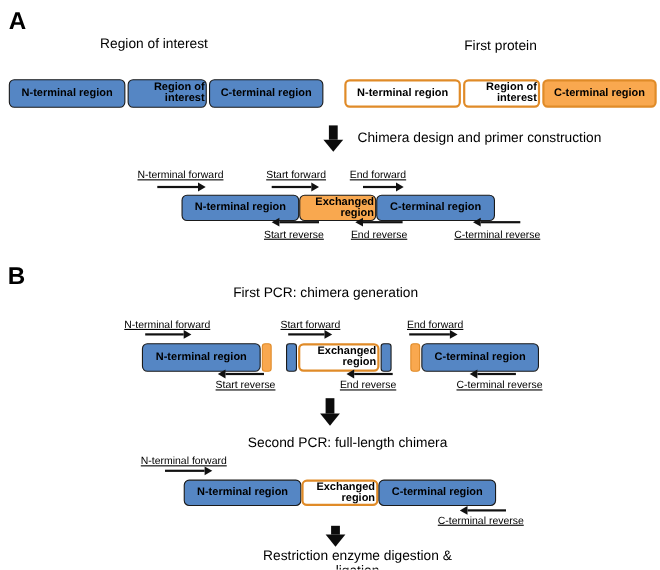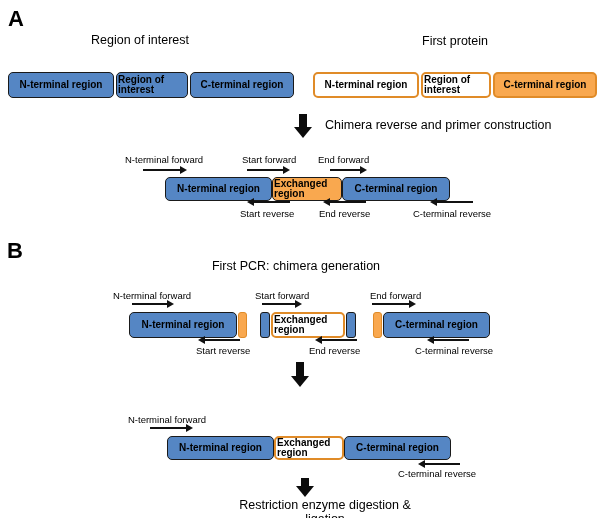--- a/index.html
+++ b/index.html
@@ -5,30 +5,30 @@
   html,body { margin:0; padding:0; background:#fff; }
   #fig {
     position:relative; width:600px; height:518px; background:#ffffff;
     font-family:"Liberation Sans", sans-serif; color:#000; overflow:hidden;
   }
   .panel-label { position:absolute; font-size:22px; font-weight:bold; line-height:22px; }
   .title { position:absolute; font-size:12.5px; white-space:nowrap; }
   .title.center { text-align:center; white-space:normal; }
   .box {
     position:absolute; box-sizing:border-box; display:flex; align-items:center; justify-content:center;
-    text-align:left; font-weight:bold; font-size:10px; line-height:10.5px; border-radius:5px; padding:1px;
+    text-align:right; font-weight:bold; font-size:10px; line-height:10.5px; border-radius:5px; padding:1px;
   }
   .box.blue   { background:var(--blue);   border:1.4px solid #1a1a1a; }
   .box.orange { background:var(--orange); border:1.4px solid #1a1a1a; }
   .box.white-d  { background:#ffffff;      border:2px solid var(--orange-border); }
   .box.orange-d { background:var(--orange); border:2px solid var(--orange-border); }
   .tab { position:absolute; box-sizing:border-box; border-radius:3px; }
   .tab.t-orange { background:var(--orange); border:1.3px solid var(--orange-border); }
   .tab.t-blue   { background:var(--blue);   border:1.3px solid #1a1a1a; }
-  .primer { position:absolute; font-size:9.5px; line-height:11px; white-space:nowrap; }
+  .primer { position:absolute; font-size:9.5px; line-height:11px; white-space:nowrap;text-decoration:underline; }
   .harrow { position:absolute; height:1.6px; background:#111; }
   .harrow.r::after {
     content:""; position:absolute; right:-7px; top:50%; transform:translateY(-50%);
     width:0; height:0; border-left:7px solid #111; border-top:4px solid transparent; border-bottom:4px solid transparent;
   }
   .harrow.l::before {
     content:""; position:absolute; left:-7px; top:50%; transform:translateY(-50%);
     width:0; height:0; border-right:7px solid #111; border-top:4px solid transparent; border-bottom:4px solid transparent;
   }
   .down-arrow { position:absolute; width:8px; background:#0c0c0c; }
@@ -49,21 +49,21 @@
 
   <div class="box blue" style="left:8px; top:72px; width:106px; height:26px;">N-terminal region</div>
   <div class="box blue" style="left:116px; top:72px; width:72px; height:26px;">Region of interest</div>
   <div class="box blue" style="left:190px; top:72px; width:104px; height:26px;">C-terminal region</div>
 
   <div class="box white-d" style="left:313px; top:72px; width:106px; height:26px;">N-terminal region</div>
   <div class="box white-d" style="left:421px; top:72px; width:70px; height:26px;">Region of interest</div>
   <div class="box orange-d" style="left:493px; top:72px; width:104px; height:26px;">C-terminal region</div>
 
   <div class="down-arrow" style="left:299px; top:114px; height:13px;"></div>
-  <div class="title" style="left:325px; top:118px;">Chimera reverse and primer construction</div>
+  <div class="title" style="left:325px; top:118px;">Chimera design and primer construction</div>
 
   <div class="primer" style="left:125px; top:154px;">N-terminal forward</div>
   <div class="harrow r" style="left:143px; top:169px; width:37px;"></div>
   <div class="primer" style="left:242px; top:154px;">Start forward</div>
   <div class="harrow r" style="left:247px; top:169px; width:36px;"></div>
   <div class="primer" style="left:318px; top:154px;">End forward</div>
   <div class="harrow r" style="left:330px; top:169px; width:30px;"></div>
 
   <div class="box blue" style="left:165px; top:177px; width:107px; height:24px;">N-terminal region</div>
   <div class="box orange" style="left:272px; top:177px; width:70px; height:24px;">Exchanged region</div>
@@ -95,20 +95,21 @@
   <div class="primer" style="left:309px; top:345px;">End reverse</div>
 
   <div class="primer" style="left:370px; top:290px;">End forward</div>
   <div class="harrow r" style="left:372px; top:303px; width:37px;"></div>
   <div class="tab t-orange" style="left:373px; top:312px; width:9px; height:26px;"></div>
   <div class="box blue" style="left:383px; top:312px; width:107px; height:26px;">C-terminal region</div>
   <div class="harrow l" style="left:434px; top:339px; width:35px;"></div>
   <div class="primer" style="left:415px; top:345px;">C-terminal reverse</div>
 
   <div class="down-arrow" style="left:296px; top:362px; height:14px;"></div>
+  <div class="title center" style="left:216px; top:395px; width:200px;">Second PCR: full-length chimera</div>
 
   <div class="primer" style="left:128px; top:414px;">N-terminal forward</div>
   <div class="harrow r" style="left:150px; top:427px; width:36px;"></div>
   <div class="box blue" style="left:167px; top:436px; width:107px; height:24px;">N-terminal region</div>
   <div class="box white-d" style="left:274px; top:436px; width:70px; height:24px;">Exchanged region</div>
   <div class="box blue" style="left:344px; top:436px; width:107px; height:24px;">C-terminal region</div>
   <div class="harrow l" style="left:425px; top:463px; width:35px;"></div>
   <div class="primer" style="left:398px; top:468px;">C-terminal reverse</div>
 
   <div class="down-arrow" style="left:301px; top:478px; height:8px;"></div>

